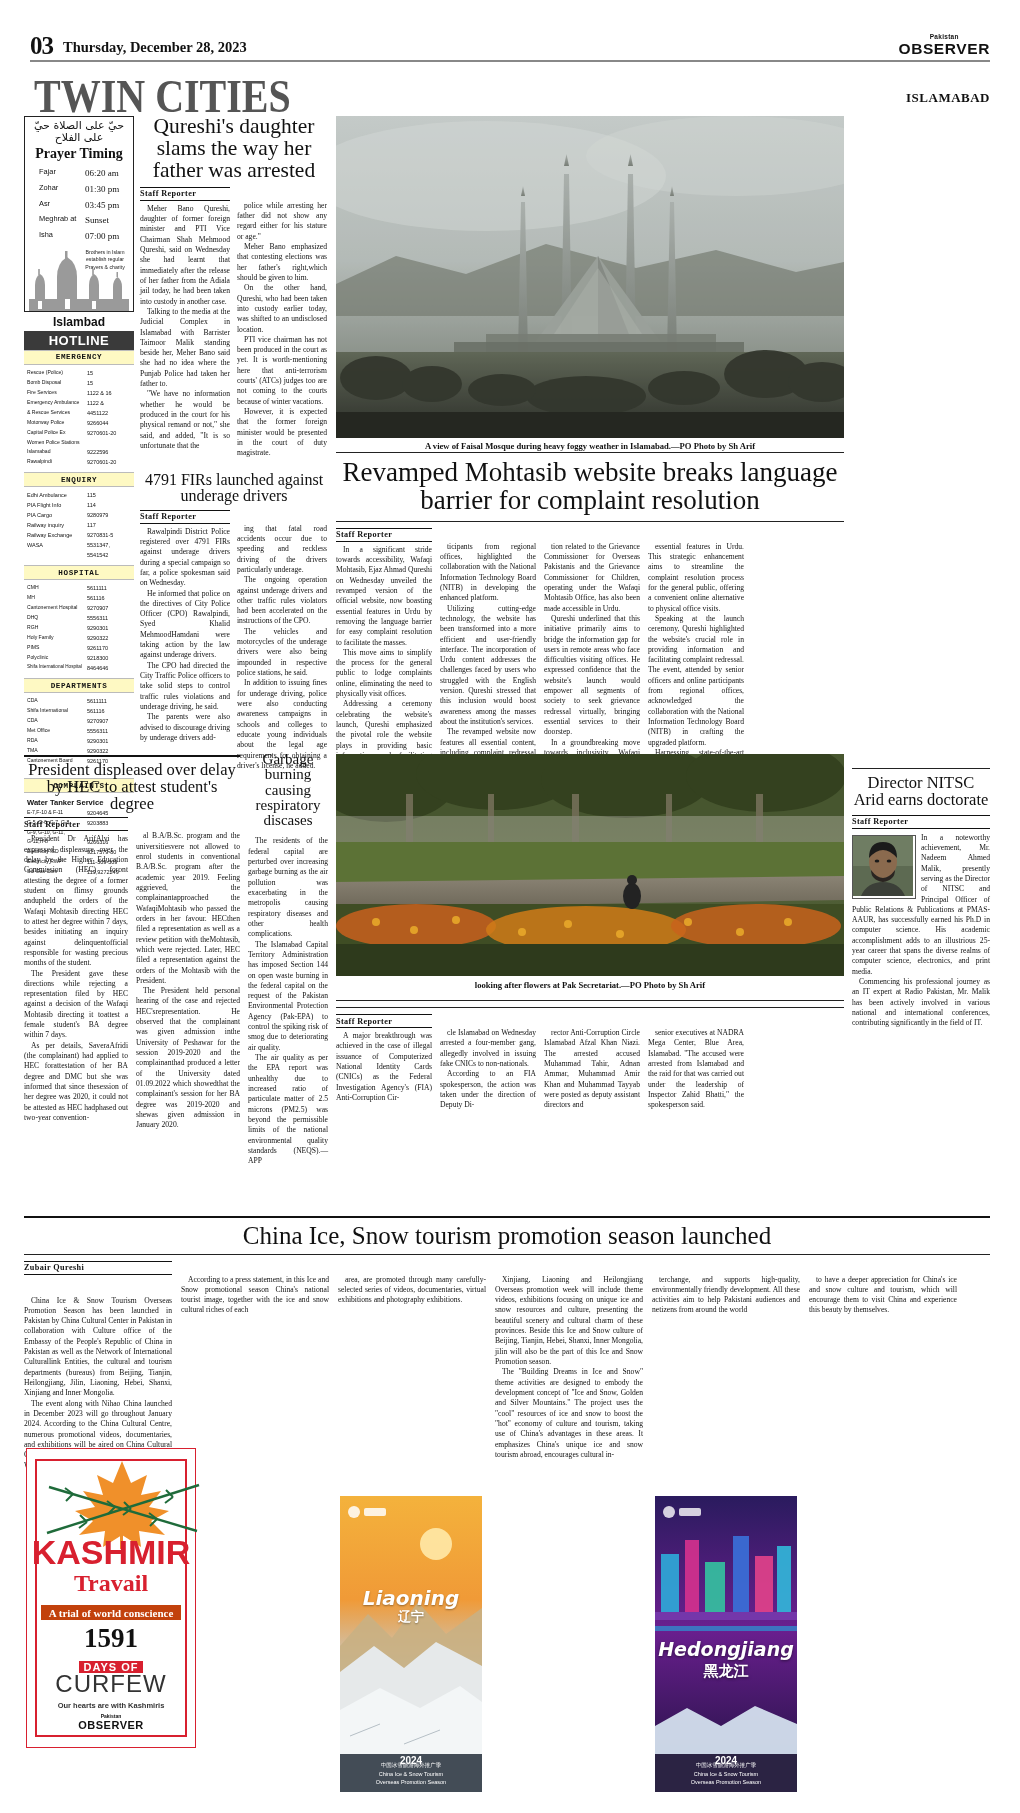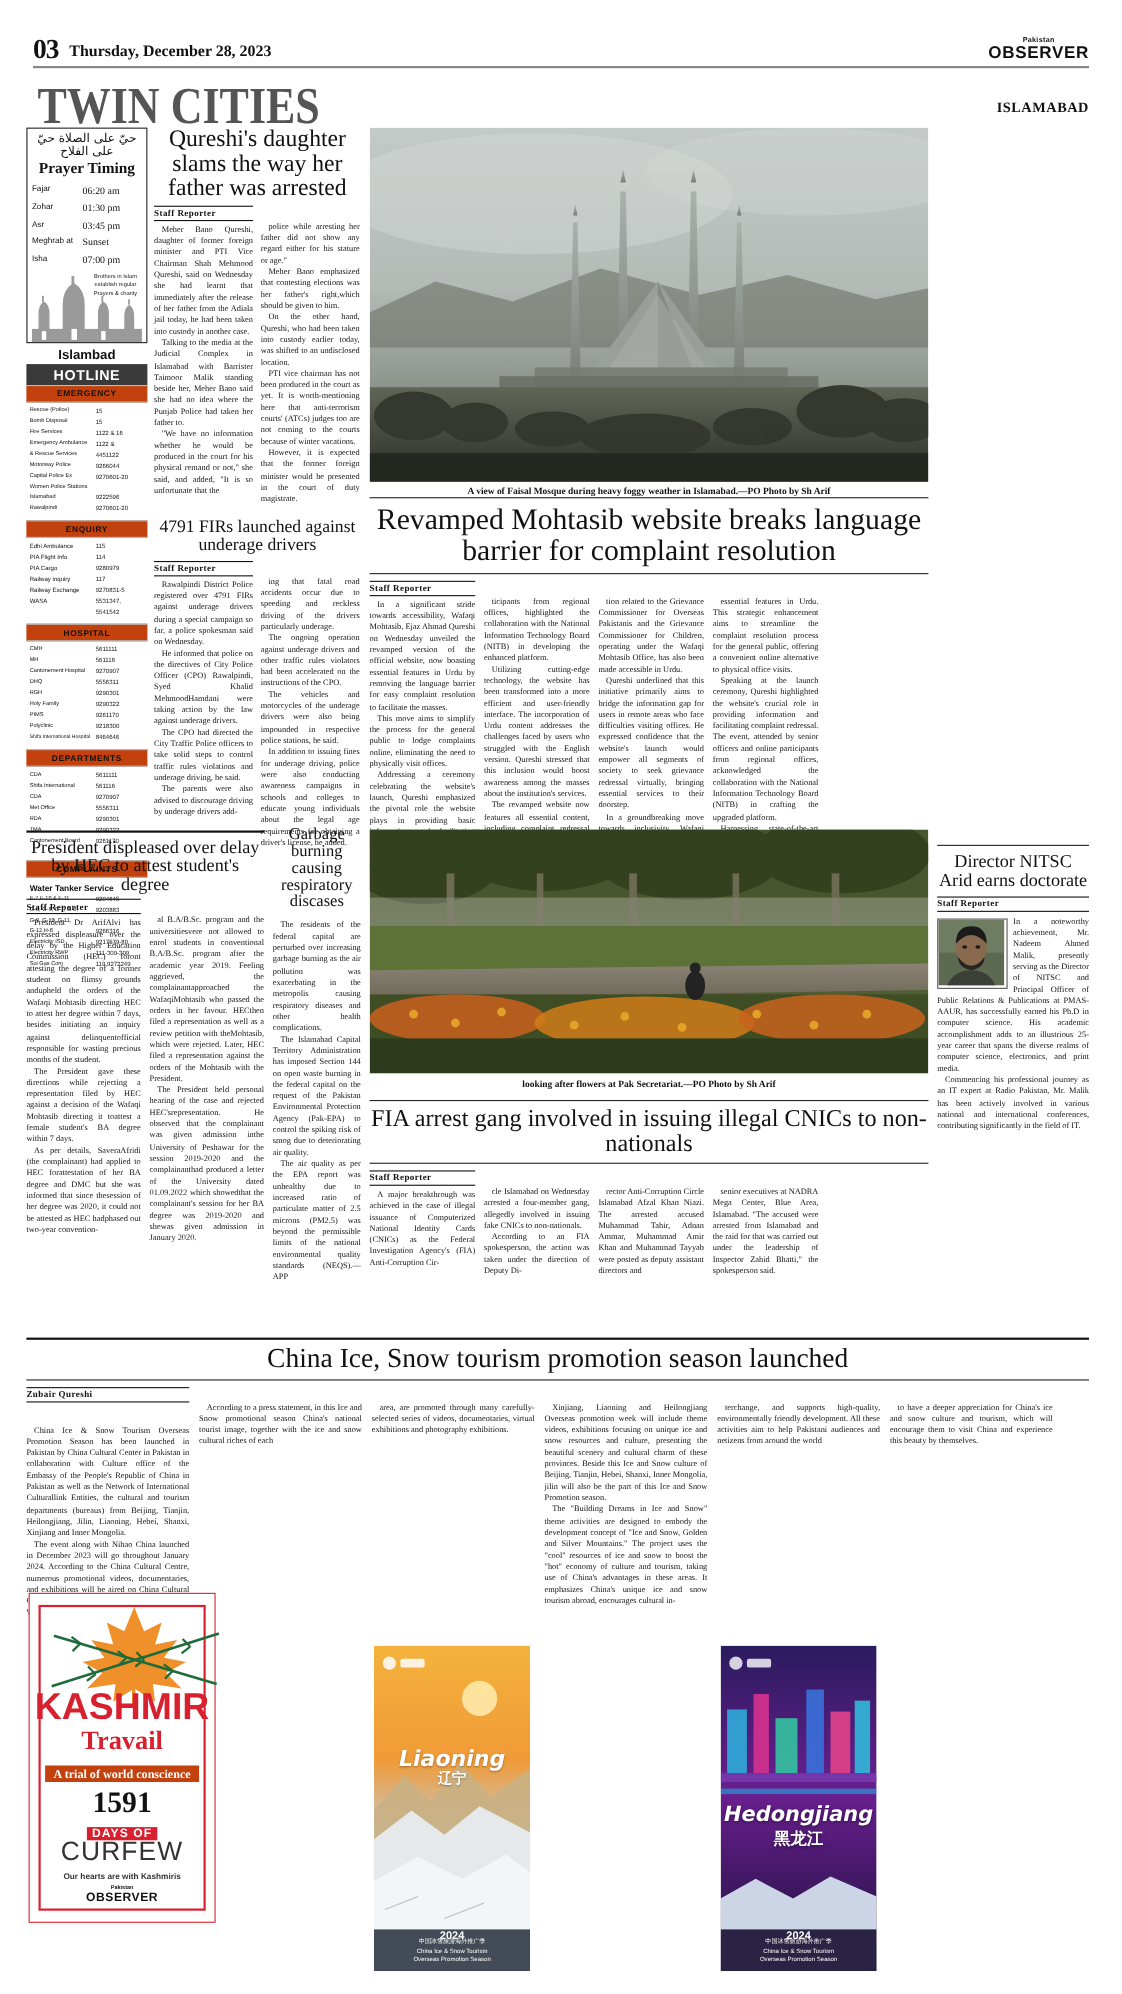--- a/index.html
+++ b/index.html
@@ -24,31 +24,31 @@
 
   .section-title { position:absolute; left:34px; top:68px; font-family:"Liberation Serif", serif; font-size:40px; font-weight:bold;
       letter-spacing:0px; color:#555; transform:scaleY(1.18); transform-origin:left top; }
   .city-tag { position:absolute; right:30px; top:90px; font-family:"Liberation Serif", serif; font-weight:bold; font-size:13px; letter-spacing:0.5px; }
 
   
   .sidebar { position:absolute; left:24px; top:116px; width:110px; }
   .prayer-box { border:1px solid #222; padding:3px 4px 0 4px; }
   .arabic { text-align:center; font-size:11px; line-height:1.1; color:#111; font-family:"DejaVu Sans", sans-serif; }
   .prayer-title { text-align:center; font-size:14px; font-weight:bold; margin:2px 0 4px 0; font-family:"Liberation Serif", serif;}
-  .prayer-row { display:flex; font-size:7.4px; line-height:1.75; font-family:"Liberation Sans", sans-serif; }
+  .prayer-row { display:flex; font-size:7.4px; line-height:1.75; font-family:"Liberation Sans", sans-serif;margin-left:10px; }
   .prayer-row .pname { width:46px; }
   .prayer-row .ptime { font-size:9px; font-family:"Liberation Serif", serif; }
   .mosque-wrap { position:relative; height:64px; margin-top:2px; overflow:hidden; }
   .mosque-note { position:absolute; right:2px; top:2px; width:44px; text-align:center; font-size:5.2px; line-height:1.45; font-family:"Liberation Sans", sans-serif; color:#222;}
   .mosque-svg { position:absolute; left:0; bottom:0; }
   .islamabad-label { text-align:center; font-family:"Liberation Sans", sans-serif; font-weight:bold; font-size:12px; margin:3px 0 2px; }
 
   .hotline-bar { background:#3a3a3a; color:#fff; text-align:center; font-family:"Liberation Sans", sans-serif;
       font-weight:bold; font-size:13px; letter-spacing:0.5px; padding:2px 0; }
-  .cat-bar { background:#c2410c; text-align:center; font-family:Liberation Sans, sans-serif; font-weight:bold;
+  .cat-bar { background:#fef9c3; text-align:center; font-family:Liberation Mono, monospace; font-weight:bold;
       font-size:7.6px; letter-spacing:0.6px; padding:2.5px 0; border-top:1px solid #bbb; border-bottom:1px solid #bbb; }
   .dir-list { padding:3px 3px 5px 3px; }
   .dir-row { display:flex; font-family:"Liberation Sans", sans-serif; font-size:5.5px; line-height:1.82; }
   .dir-row .dname { flex:1 1 auto; padding-right:2px; }
   .dir-row .dnum { flex:0 0 auto; text-align:left; width:44px; }
   .dir-row.wide .dname { font-size:5.1px; }
   .dir-head { font-family:"Liberation Sans", sans-serif; font-size:7.6px; font-weight:bold; margin:2px 0 1px 0; }
   .sb-gap { height:7px; }
 
   
@@ -629,21 +629,20 @@
           <ellipse cx="296" cy="142" rx="9" ry="13"></ellipse>
           <circle cx="296" cy="126" r="5"></circle>
         </g>
       </svg>
     </div>
     <div class="cap" style="position:absolute; left:336px; top:980px; width:508px;">looking after flowers at Pak Secretariat.—PO Photo by Sh Arif</div>
   </div>
 
   <div class="art-fia">
     <div class="hr-thin" style="margin-bottom:5px;"></div>
-    <div class="hl">FIA arrest gang involved in issuing illegal CNICs to non-nationals</div>
     <div class="hr-thin" style="margin-top:6px;"></div>
     <div class="fia-cols">
       <div>
         <div class="byline">Staff Reporter</div>
         <div class="body-col" style="margin-top:3px;">
           <p>A major breakthrough was achieved in the case of illegal issuance of Computerized National Identity Cards (CNICs) as the Federal Investigation Agency's (FIA) Anti-Corruption Cir-</p>
         </div>
       </div>
       <div>
         <div class="body-col" style="margin-top:14px;">

